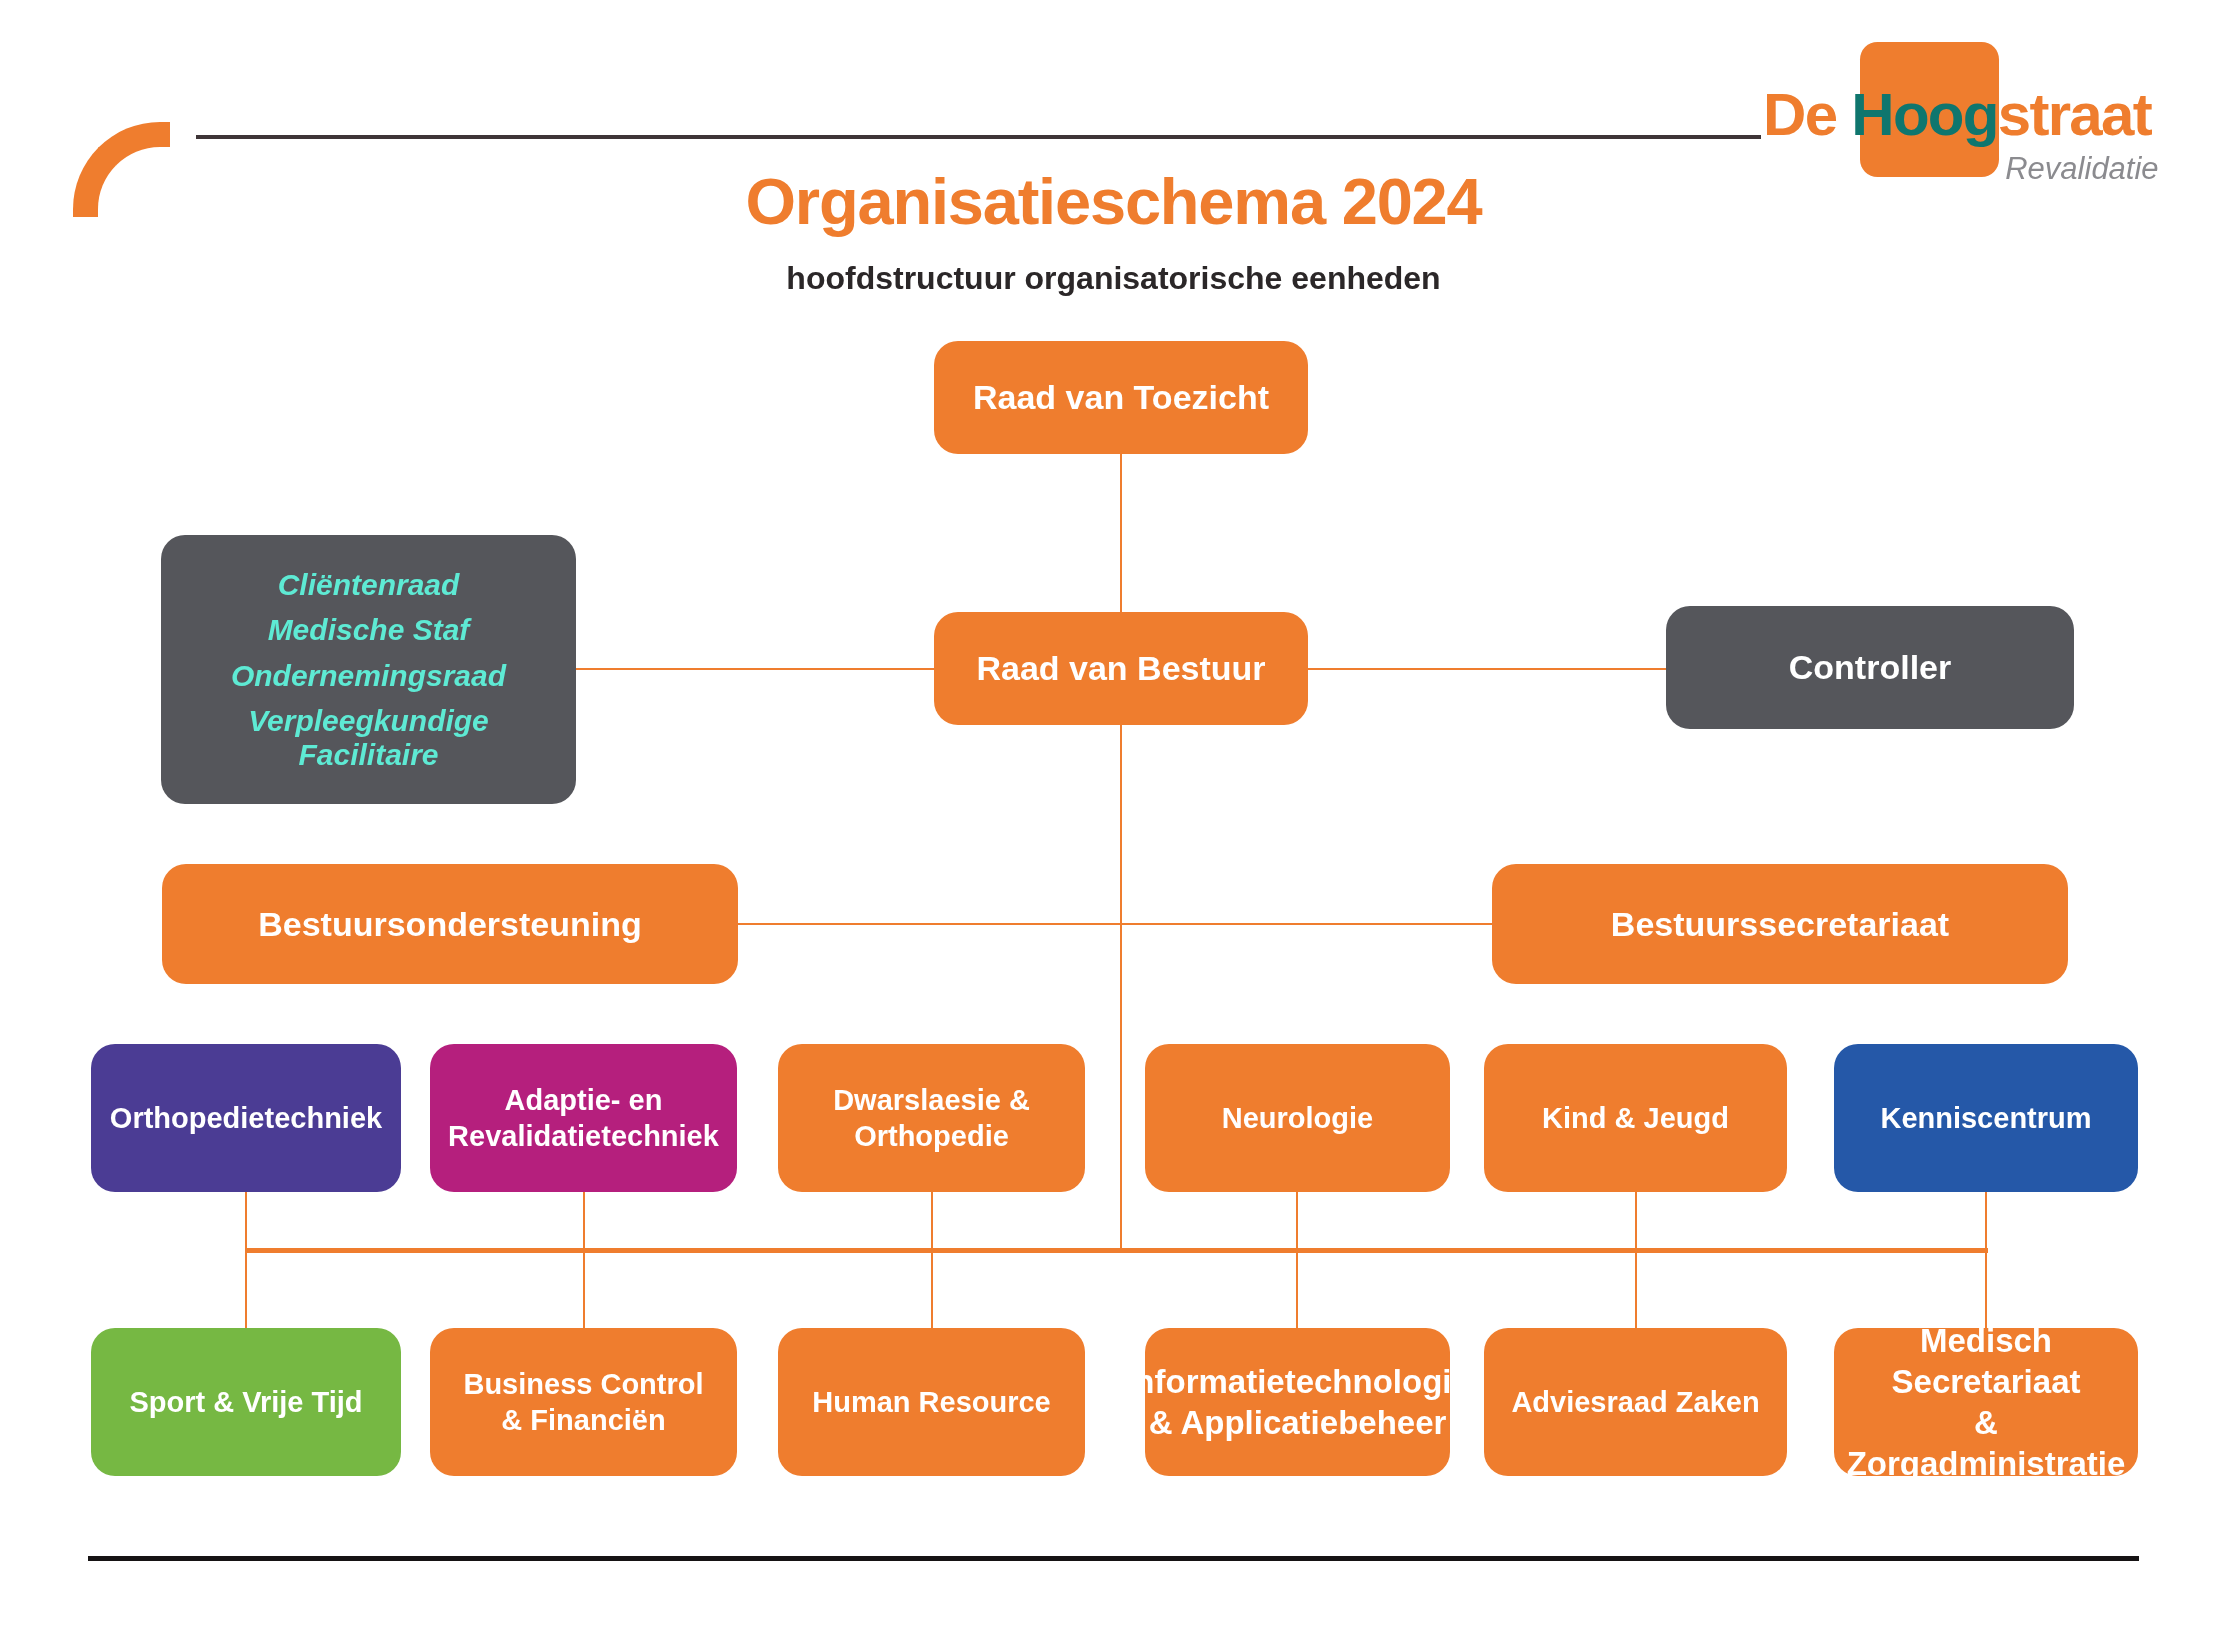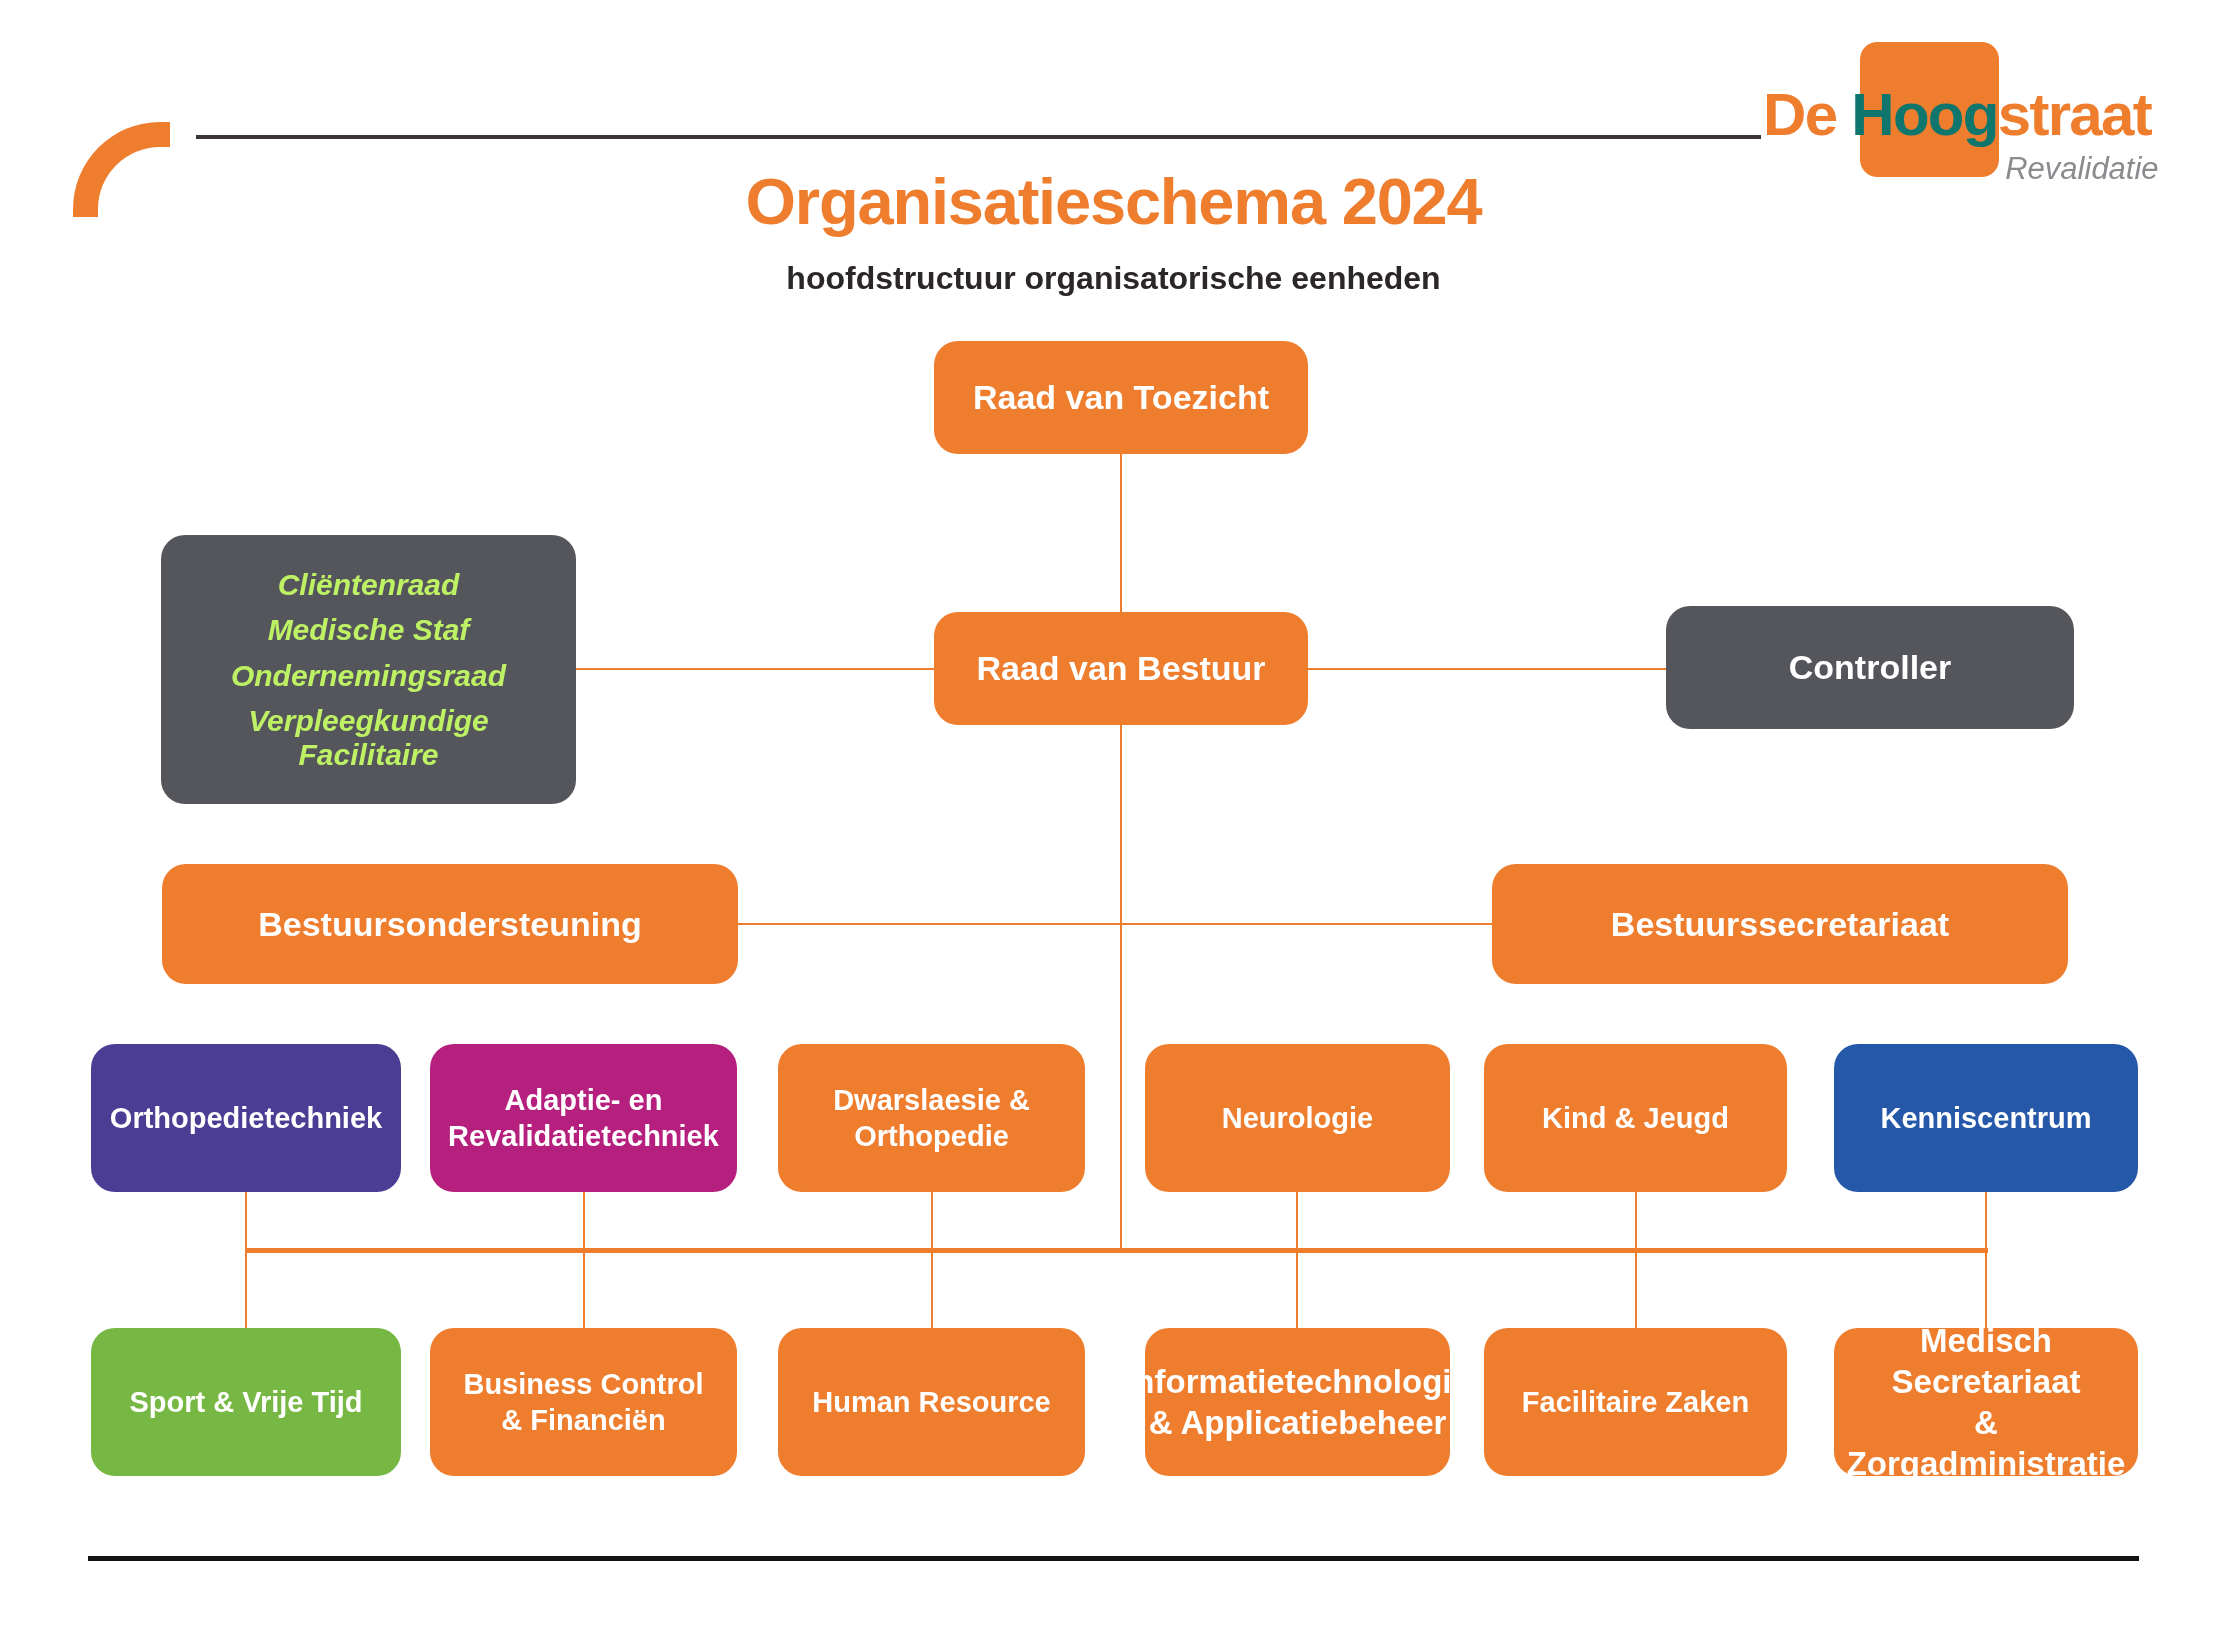--- a/index.html
+++ b/index.html
@@ -40,21 +40,21 @@
     text-align:center;color:#ffffff;font-weight:bold;box-sizing:border-box;
   }
   .box-label{white-space:pre-line;line-height:1.25;padding:0 8px;}
   .fs-lg .box-label{font-size:34px;}
   .fs-md .box-label{font-size:29px;}
   .fs-sm .box-label{font-size:33px;}
   .box.advisory{
     flex-direction:column;justify-content:space-evenly;padding:21px 15px;
   }
   .advisory-line{
-    font-size:30px;font-weight:bold;font-style:italic;color:#bef264;
+    font-size:30px;font-weight:bold;font-style:italic;color:#5eead4;
     text-align:center;line-height:1.12;
   }
   
   .line{position:absolute;background:#EF7D2E;}
   
   .footer-line{position:absolute;left:88px;top:1556px;width:2051px;height:5.2px;background:#161314;}
   .footer-note{
     position:absolute;left:0;width:100%;top:1574px;text-align:center;
     font-size:25.5px;font-style:italic;color:#201C1D;line-height:1.2;
   }
@@ -145,21 +145,21 @@
 &amp; Financiën</span>
   </div>
   <div class="box fs-md" style="left: 778px; top: 1328px; width: 307px; height: 148px; background-color: rgb(239, 125, 46);">
     <span class="box-label">Human Resource</span>
   </div>
   <div class="box fs-sm" style="left: 1145px; top: 1328px; width: 305px; height: 148px; background-color: rgb(239, 125, 46);">
     <span class="box-label">Informatietechnologie
 &amp; Applicatiebeheer</span>
   </div>
   <div class="box fs-md" style="left: 1484px; top: 1328px; width: 303px; height: 148px; background-color: rgb(239, 125, 46);">
-    <span class="box-label">Facilitaire Zaken</span>
+    <span class="box-label">Adviesraad Zaken</span>
   </div>
   <div class="box fs-sm" style="left: 1834px; top: 1328px; width: 304px; height: 148px; background-color: rgb(239, 125, 46);">
     <span class="box-label">Medisch Secretariaat
 &amp; Zorgadministratie</span>
   </div>
 
   <div class="footer-line"></div>
 
 </div>
 

